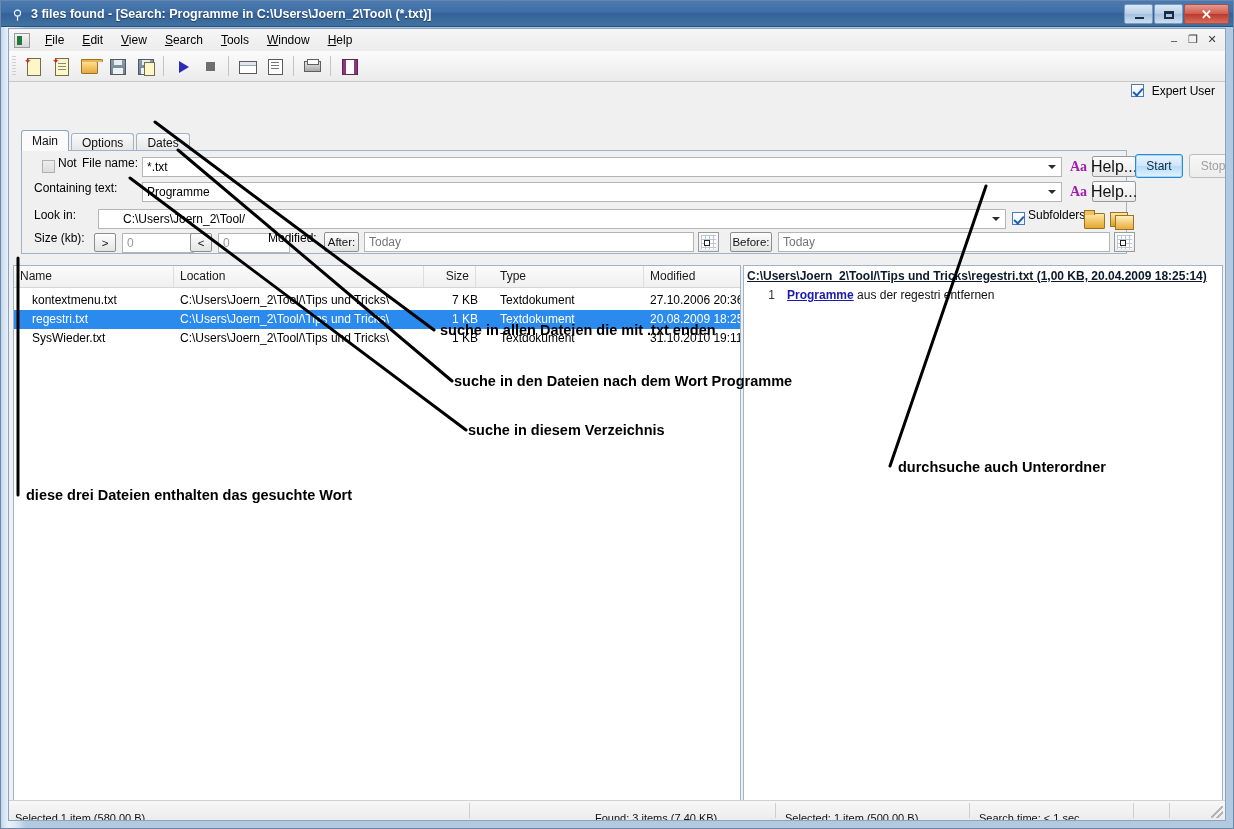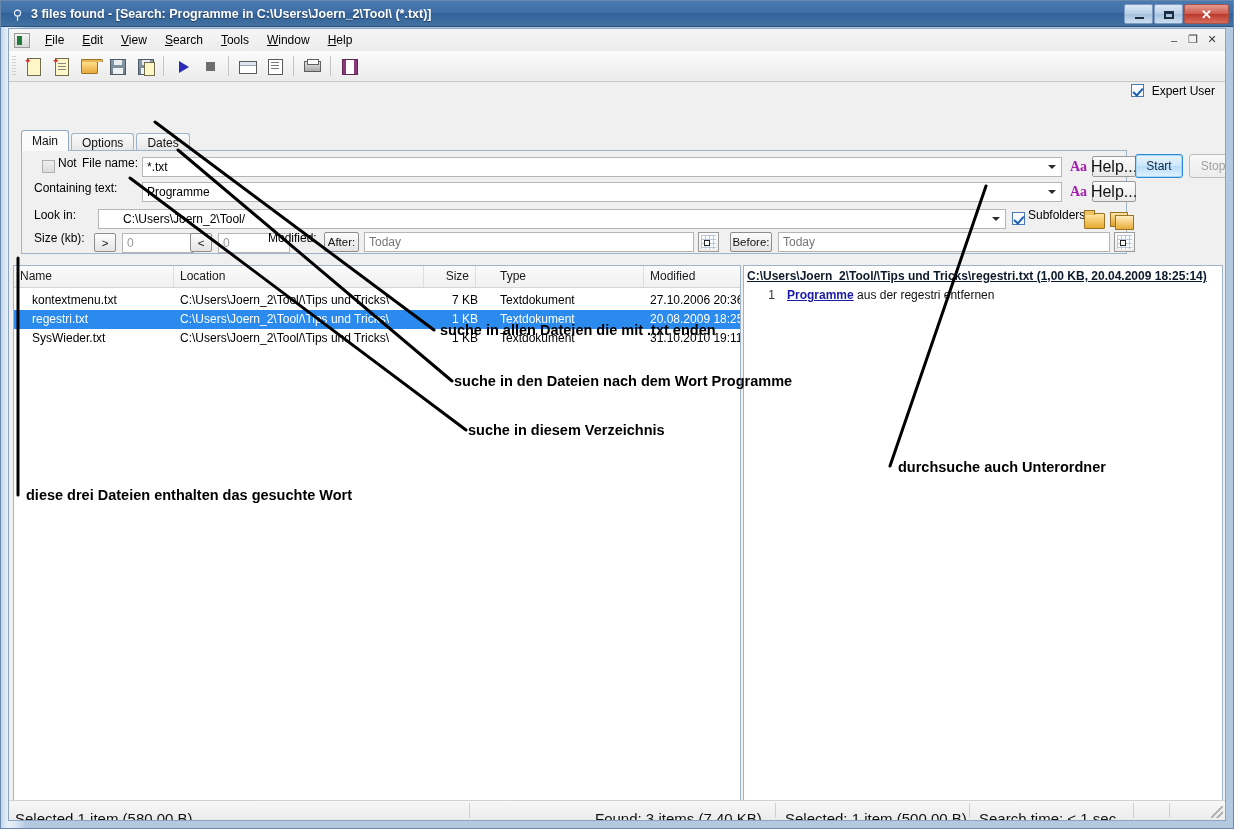--- a/index.html
+++ b/index.html
@@ -257,21 +257,21 @@
   .pvnum{display:inline-block;width:28px;text-align:right;color:#333;}
   .pvlink{color:#1a1aa8;text-decoration:underline;font-weight:bold;margin-left:12px;}
 
   
   .statusbar{
     position:absolute;left:0;bottom:0;width:100%;height:19px;
     background:linear-gradient(to bottom,#f7f7f7,#ececec);
     border-top:1px solid #d2d2d2;
   }
   .sbpane{
-    position:absolute;top:8px;height:19px;line-height:19px;font-size:15px;color:#111;
+    position:absolute;top:8px;height:19px;line-height:19px;font-size:11px;color:#111;
     padding:0 6px;box-sizing:border-box;white-space:nowrap;
   }
   .sbsep{position:absolute;top:2px;width:1px;height:15px;background:#cfcfcf;}
   .sbgrip{
     position:absolute;right:2px;bottom:2px;width:12px;height:12px;
     background:
       linear-gradient(135deg,transparent 45%,#b5b5b5 45%,#b5b5b5 55%,transparent 55%),
       linear-gradient(135deg,transparent 70%,#b5b5b5 70%,#b5b5b5 80%,transparent 80%);
   }
 

